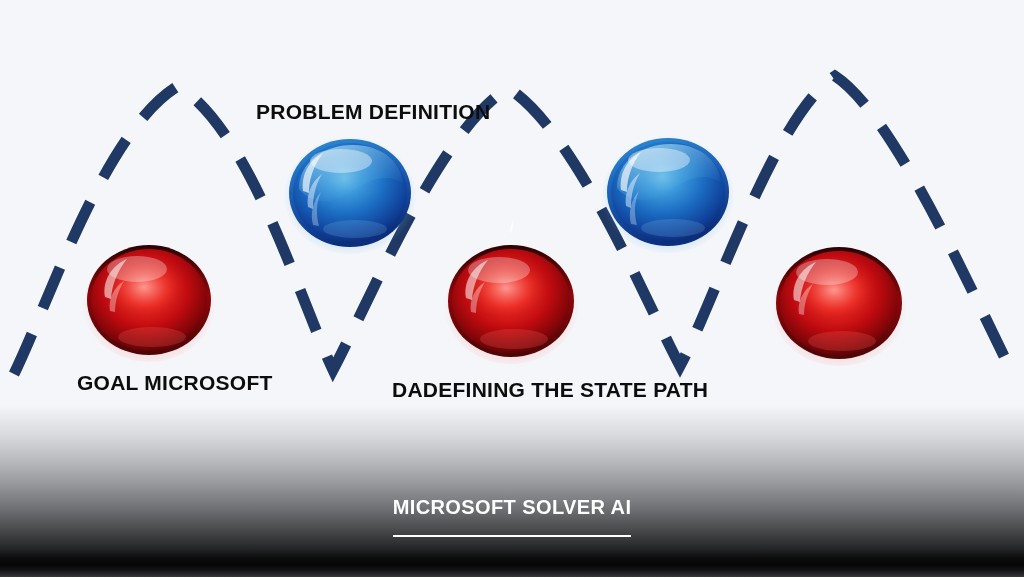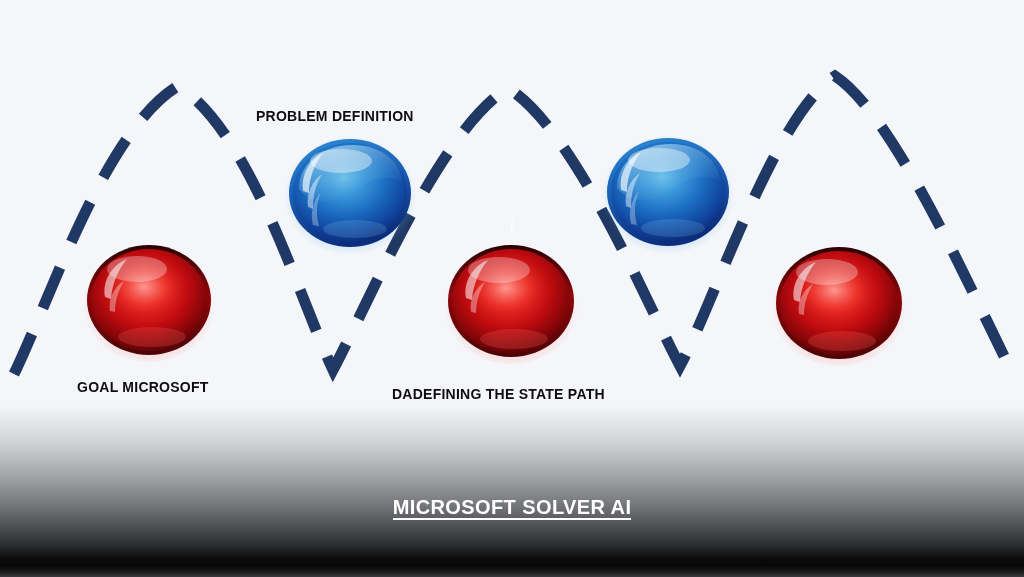--- a/index.html
+++ b/index.html
@@ -68,25 +68,24 @@
   }
   .orb svg { display: block; }
 
   
   .label {
     position: absolute;
     z-index: 6;
     color: #0d0d0d;
     font-family: "Liberation Sans", sans-serif;
     font-weight: bold;
-    font-size: 14px;
+    font-size: 21px;
     letter-spacing: 0.25px;
     white-space: nowrap;
     line-height: 1;
-    margin-top: 8px;
   }
 
   .label-problem-definition { left: 256px; top: 101px; }
   .label-testing-goal-state { left: 554px; top: 101px; }
   .label-goal-formation     { left: 77px;  top: 372px; }
   .label-defining-state     { left: 392px; top: 379px; }
   .label-calculating-cost   { left: 718px; top: 379px; }
 
   
   .footer-title {
@@ -98,21 +97,21 @@
     text-align: center;
     color: #ffffff;
     font-family: "Liberation Sans", sans-serif;
     font-weight: bold;
     font-size: 20px;
     letter-spacing: 0.4px;
     line-height: 1;
   }
   .footer-title span {
     border-bottom: 2px solid #ffffff;
-    padding-bottom: 0;
+    padding-bottom: 17px;
   }
 
   
   .streak {
     position: absolute;
     z-index: 5;
     left: 511px;
     top: 216px;
     width: 2px;
     height: 20px;

